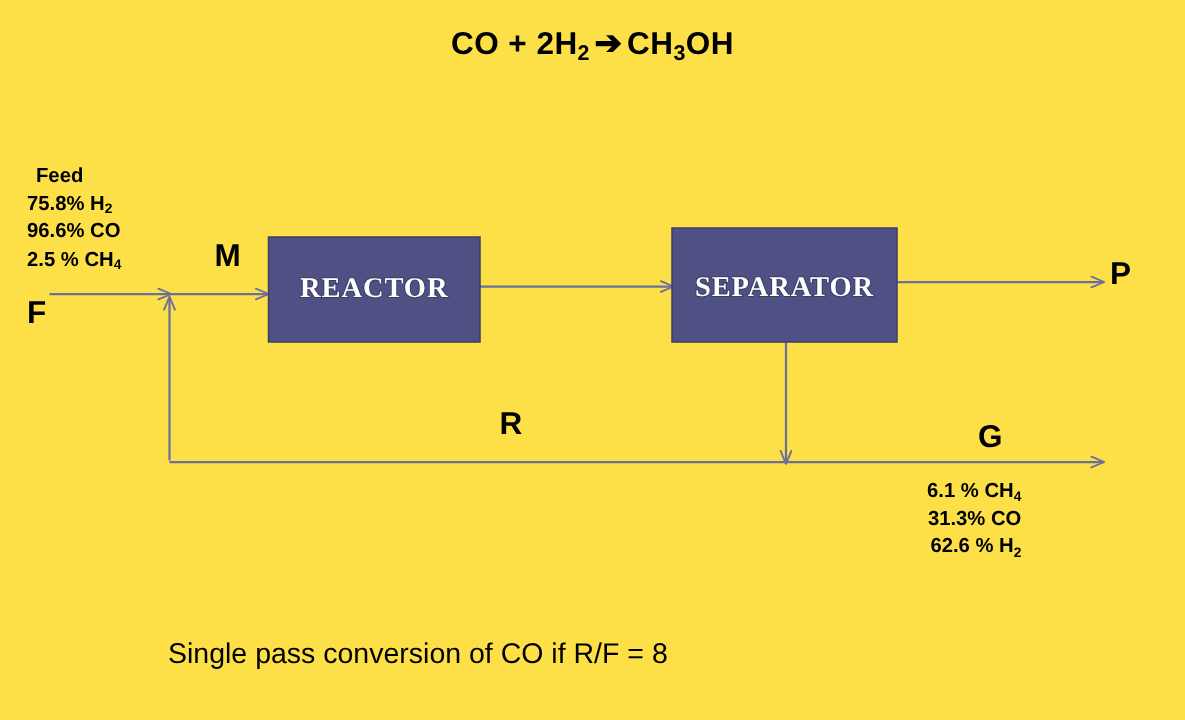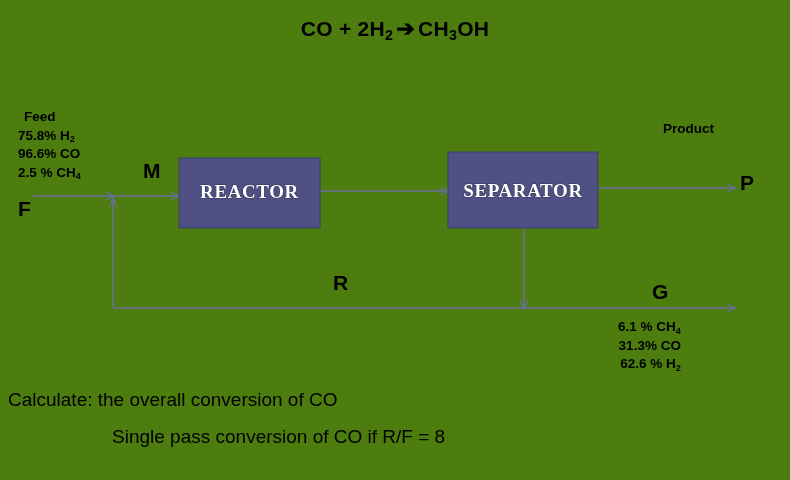--- a/index.html
+++ b/index.html
@@ -4,21 +4,21 @@
 <style>
   html, body {
     margin: 0;
     padding: 0;
     background: #ffffff;
   }
   #page {
     position: relative;
     width: 790px;
     height: 480px;
-    background: #4d7c0f;
+    background: #fde047;
     overflow: hidden;
     font-family: "Liberation Sans", sans-serif;
     color: #000000;
   }
   .abs { position: absolute; }
 
   
   #title {
     left: 0;
     top: 16px;
@@ -147,34 +147,32 @@
     </div>
   </div>
 
   <div class="abs stream-letter" id="label-F">F</div>
   <div class="abs stream-letter" id="label-M">M</div>
   <div class="abs stream-letter" id="label-R">R</div>
   <div class="abs stream-letter" id="label-P">P</div>
   <div class="abs stream-letter" id="label-G">G</div>
 
   <div class="abs note" id="product-note">
-    <div>Product</div>
   </div>
 
   <div class="abs note" id="gas-note">
     <div>
       <span>6.1 %</span>
       <span>CH</span><sub>4</sub>
     </div>
     <div>
       <span>31.3%</span>
       <span>CO</span>
     </div>
     <div>
       <span>62.6 %</span>
       <span>H</span><sub>2</sub>
     </div>
   </div>
 
-  <div class="abs question" id="q1">Calculate: the overall conversion of CO</div>
   <div class="abs question" id="q2">Single pass conversion of CO if R/F   = 8</div>
 
 </div>
 
 </body></html>

